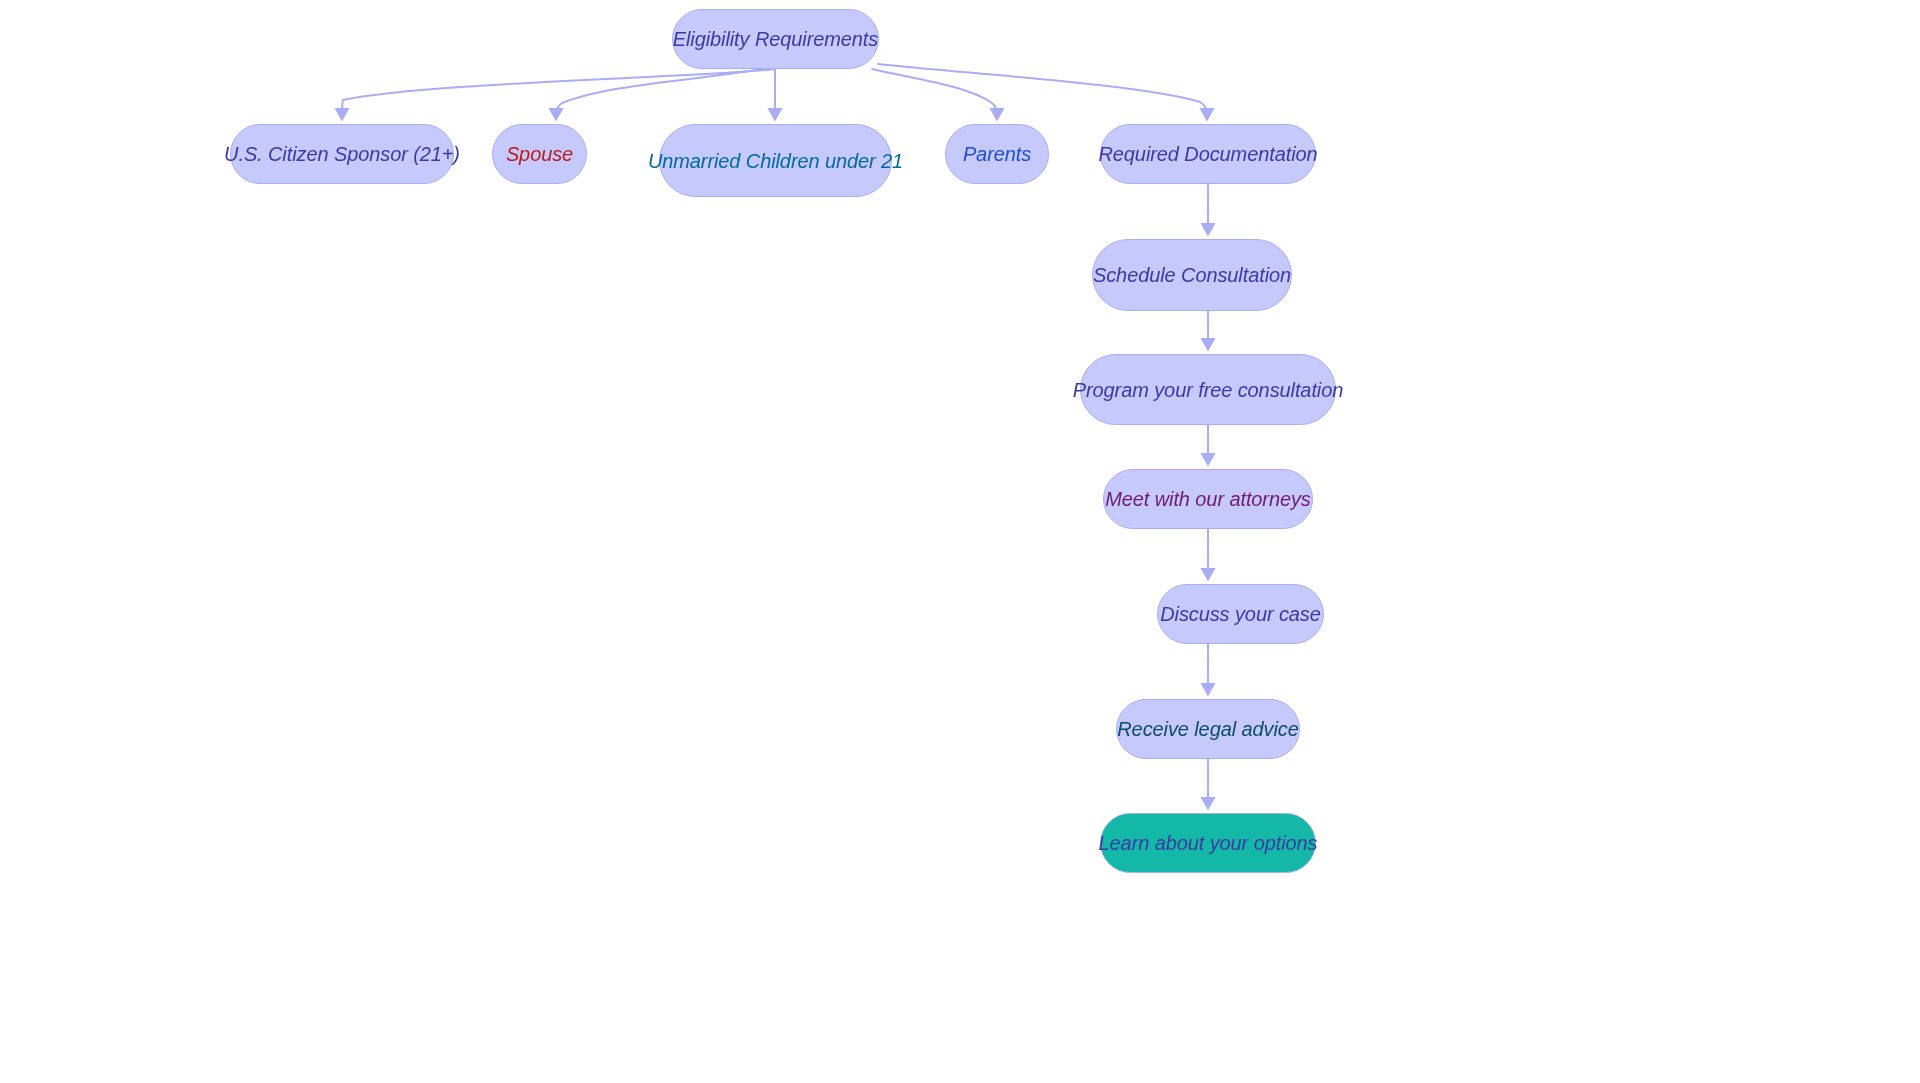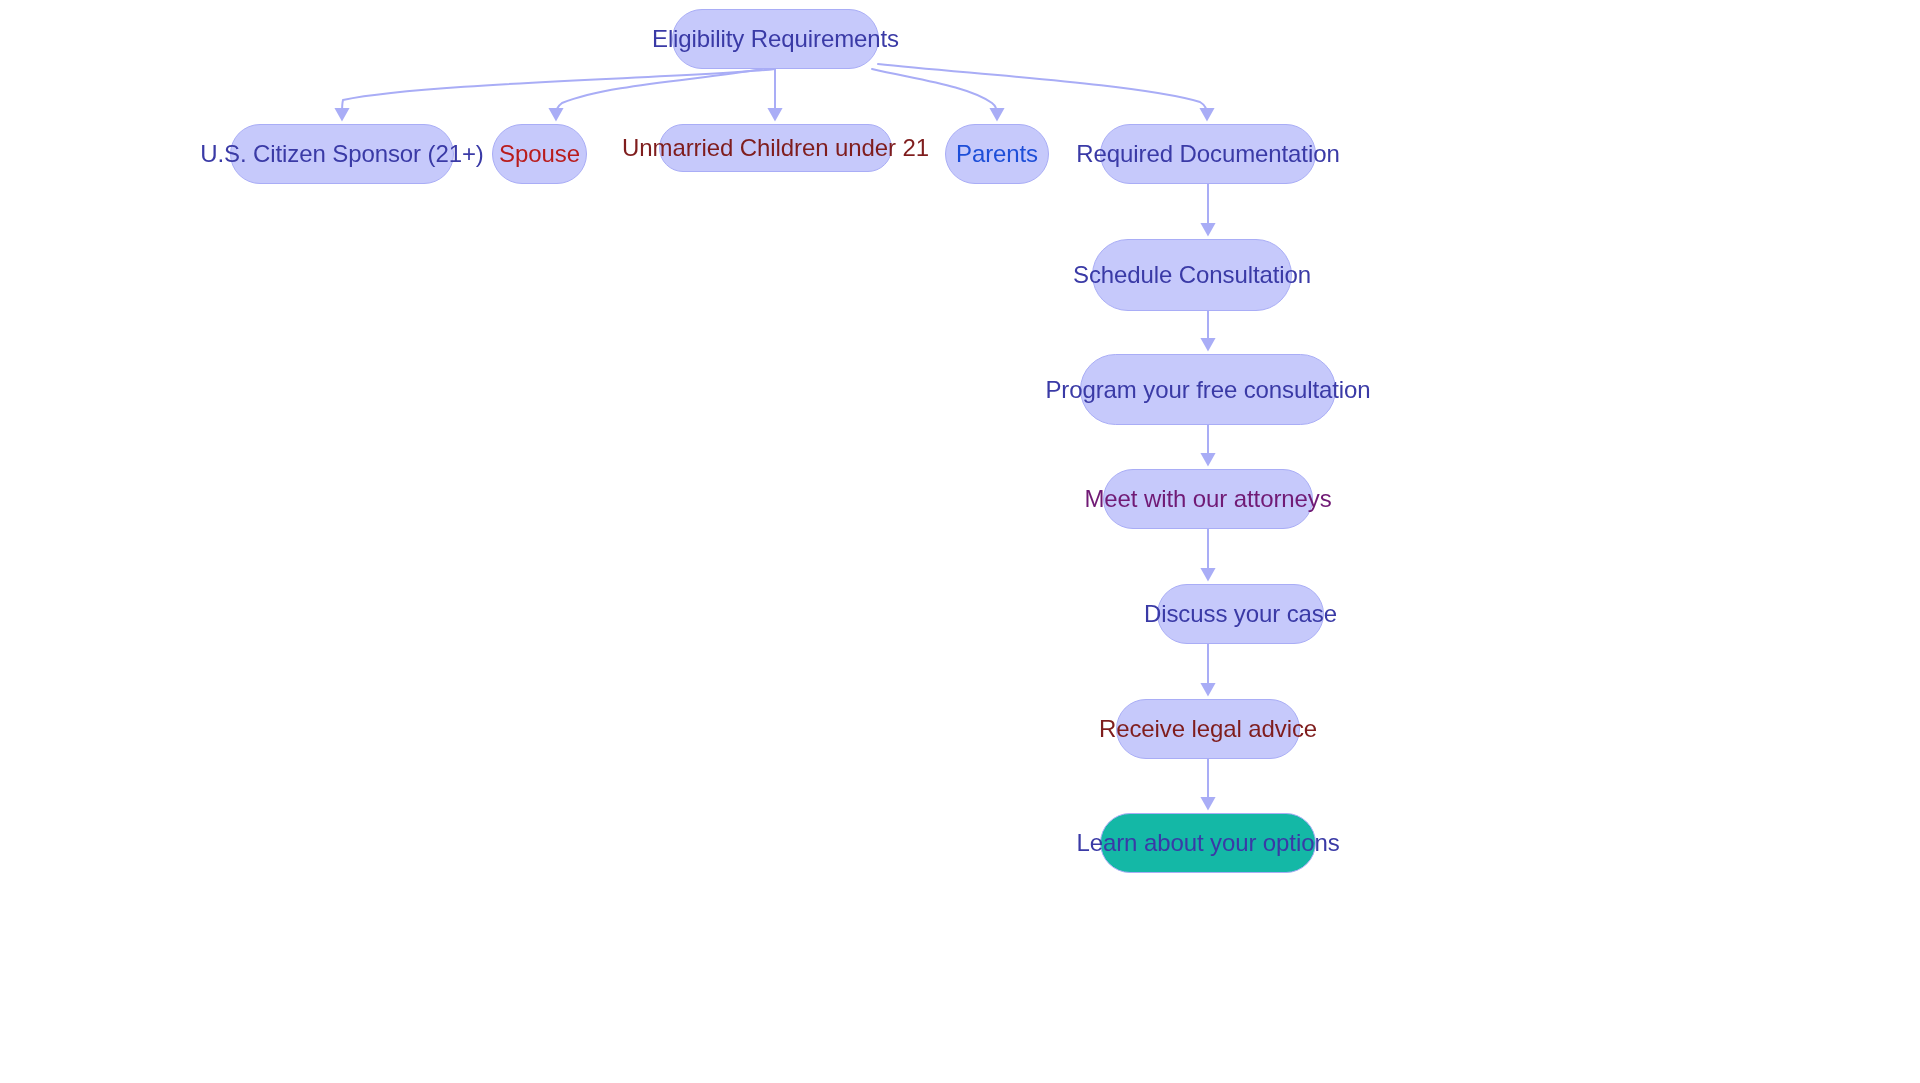--- a/index.html
+++ b/index.html
@@ -28,26 +28,27 @@
   }
   .node {
     position: absolute;
     box-sizing: border-box;
     display: flex;
     align-items: center;
     justify-content: center;
     background: #c6c9fb;
     border: 1.6px solid #a9adf6;
     color: #3a3aa6;
-    font-size: 24px;
+    font-size: 20px;
     font-family: "Liberation Sans", sans-serif;
     letter-spacing: -0.1px;
     white-space: nowrap;
     border-radius: 999px;
     user-select: none;
+    font-style: italic;
   }
   .node-label {
     display: block;
     line-height: 1;
   }
 </style>
 </head>
 <body>
 
 <div id="canvas">
@@ -76,42 +77,42 @@
   <div id="nodes-layer">
       <div class="node" style="left: 672px; top: 9px; width: 207px; height: 60px; background: rgb(198, 201, 251); border-color: rgb(169, 173, 246); color: rgb(58, 58, 166);">
         <span class="node-label">Eligibility Requirements</span>
       </div>
       <div class="node" style="left: 230px; top: 124px; width: 224px; height: 60px; background: rgb(198, 201, 251); border-color: rgb(169, 173, 246); color: rgb(58, 58, 166);">
         <span class="node-label">U.S. Citizen Sponsor (21+)</span>
       </div>
       <div class="node" style="left: 492px; top: 124px; width: 95px; height: 60px; background: rgb(198, 201, 251); border-color: rgb(169, 173, 246); color: #b91c1c;">
         <span class="node-label">Spouse</span>
       </div>
-      <div class="node" style="left: 659px; top: 124px; width: 233px; height: 48px; background: rgb(198, 201, 251); border-color: rgb(169, 173, 246); color: #7f1d1d;">
+      <div class="node" style="left: 659px; top: 124px; width: 233px; height: 73px; background: rgb(198, 201, 251); border-color: rgb(169, 173, 246); color: #0369a1;">
         <span class="node-label">Unmarried Children under 21</span>
       </div>
       <div class="node" style="left: 945px; top: 124px; width: 104px; height: 60px; background: rgb(198, 201, 251); border-color: rgb(169, 173, 246); color: #1d4ed8;">
         <span class="node-label">Parents</span>
       </div>
       <div class="node" style="left: 1100px; top: 124px; width: 216px; height: 60px; background: rgb(198, 201, 251); border-color: rgb(169, 173, 246); color: rgb(58, 58, 166);">
         <span class="node-label">Required Documentation</span>
       </div>
       <div class="node" style="left: 1092px; top: 239px; width: 200px; height: 72px; background: rgb(198, 201, 251); border-color: rgb(169, 173, 246); color: rgb(58, 58, 166);">
         <span class="node-label">Schedule Consultation</span>
       </div>
       <div class="node" style="left: 1080px; top: 354px; width: 256px; height: 71px; background: rgb(198, 201, 251); border-color: rgb(169, 173, 246); color: rgb(58, 58, 166);">
         <span class="node-label">Program your free consultation</span>
       </div>
       <div class="node" style="left: 1103px; top: 469px; width: 210px; height: 60px; background: rgb(198, 201, 251); border-color: rgb(169, 173, 246); color: #701a75;">
         <span class="node-label">Meet with our attorneys</span>
       </div>
       <div class="node" style="left: 1124px; top: 584px; width: 167px; height: 60px; background: rgb(198, 201, 251); border-color: rgb(169, 173, 246); color: rgb(58, 58, 166); margin-left: 33px;">
         <span class="node-label">Discuss your case</span>
       </div>
-      <div class="node" style="left: 1116px; top: 699px; width: 184px; height: 60px; background: rgb(198, 201, 251); border-color: rgb(169, 173, 246); color: #7f1d1d;">
+      <div class="node" style="left: 1116px; top: 699px; width: 184px; height: 60px; background: rgb(198, 201, 251); border-color: rgb(169, 173, 246); color: #0c4a6e;">
         <span class="node-label">Receive legal advice</span>
       </div>
       <div class="node" style="left: 1100px; top: 813px; width: 216px; height: 60px; background: #14b8a6; border-color: rgb(169, 173, 246); color: rgb(58, 58, 166);">
         <span class="node-label">Learn about your options</span>
       </div>
     </div>
 
 </div>
 
 </body></html>

